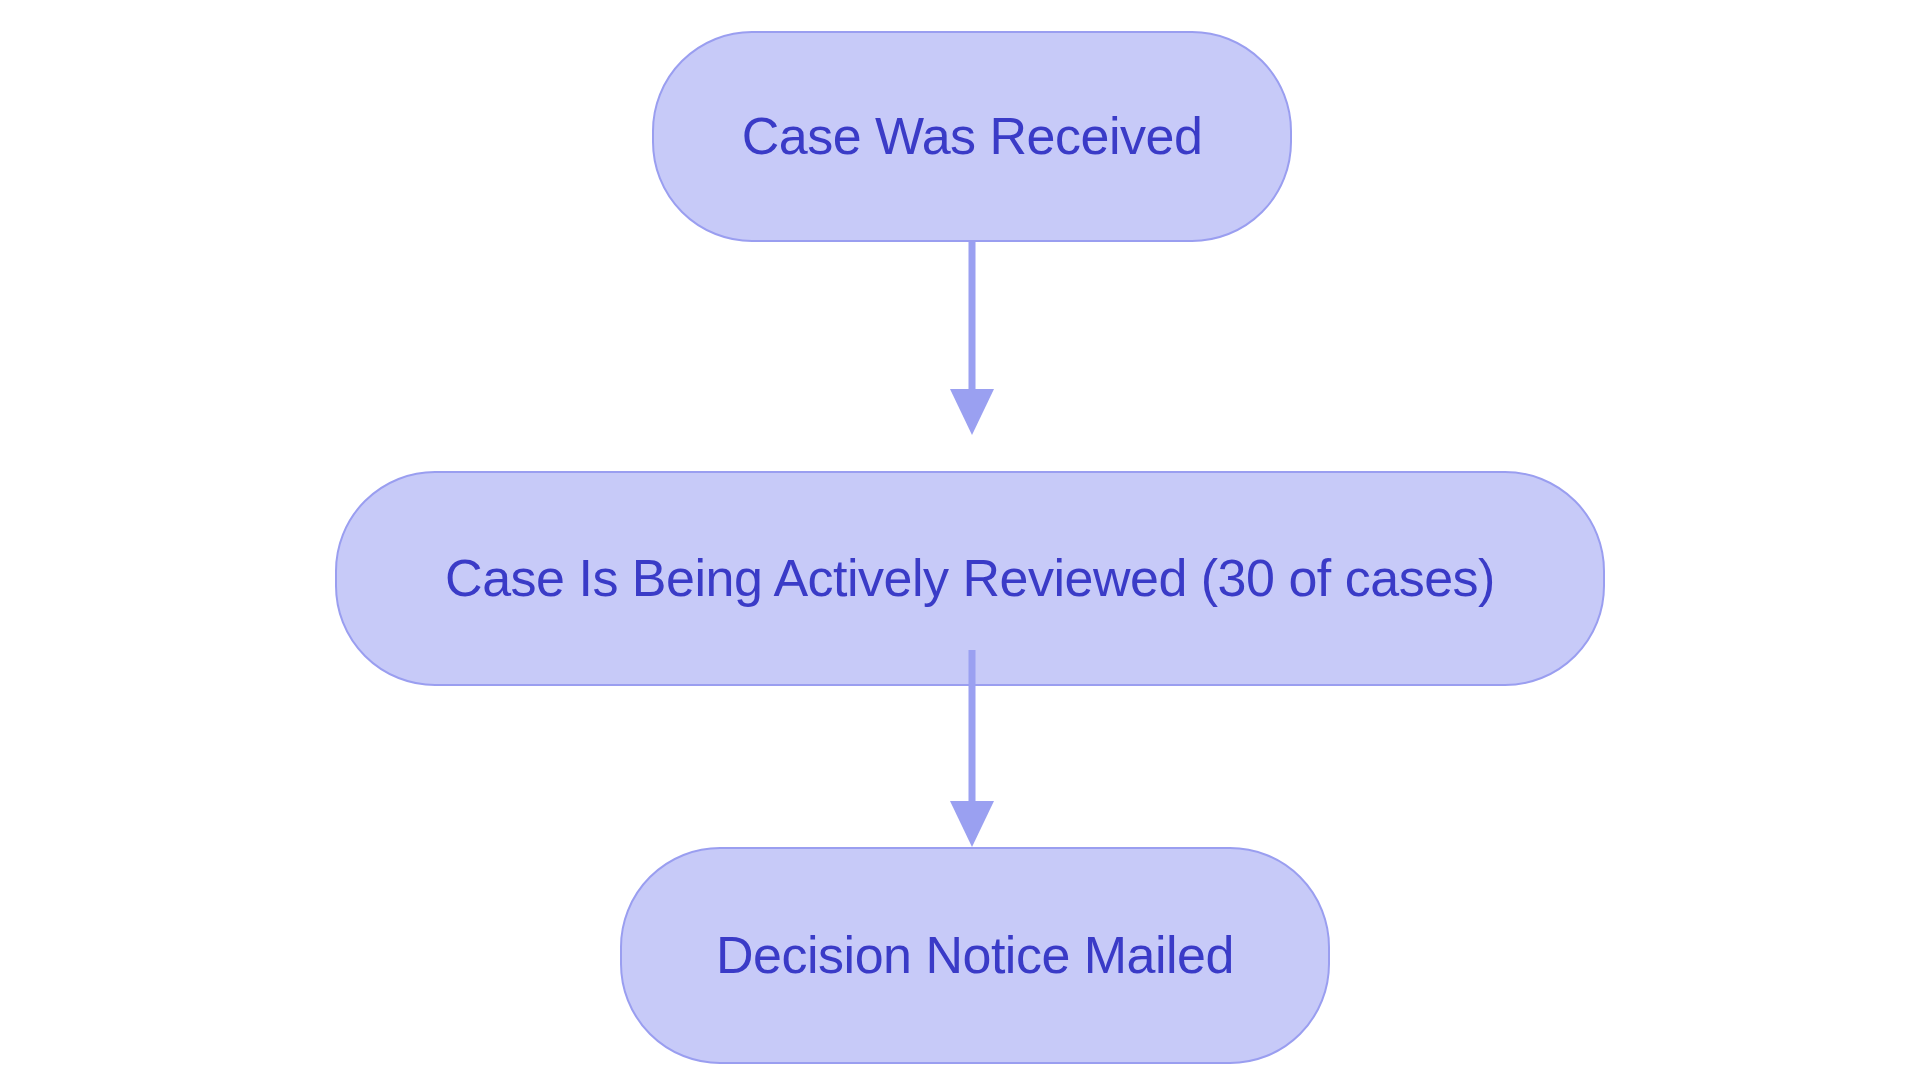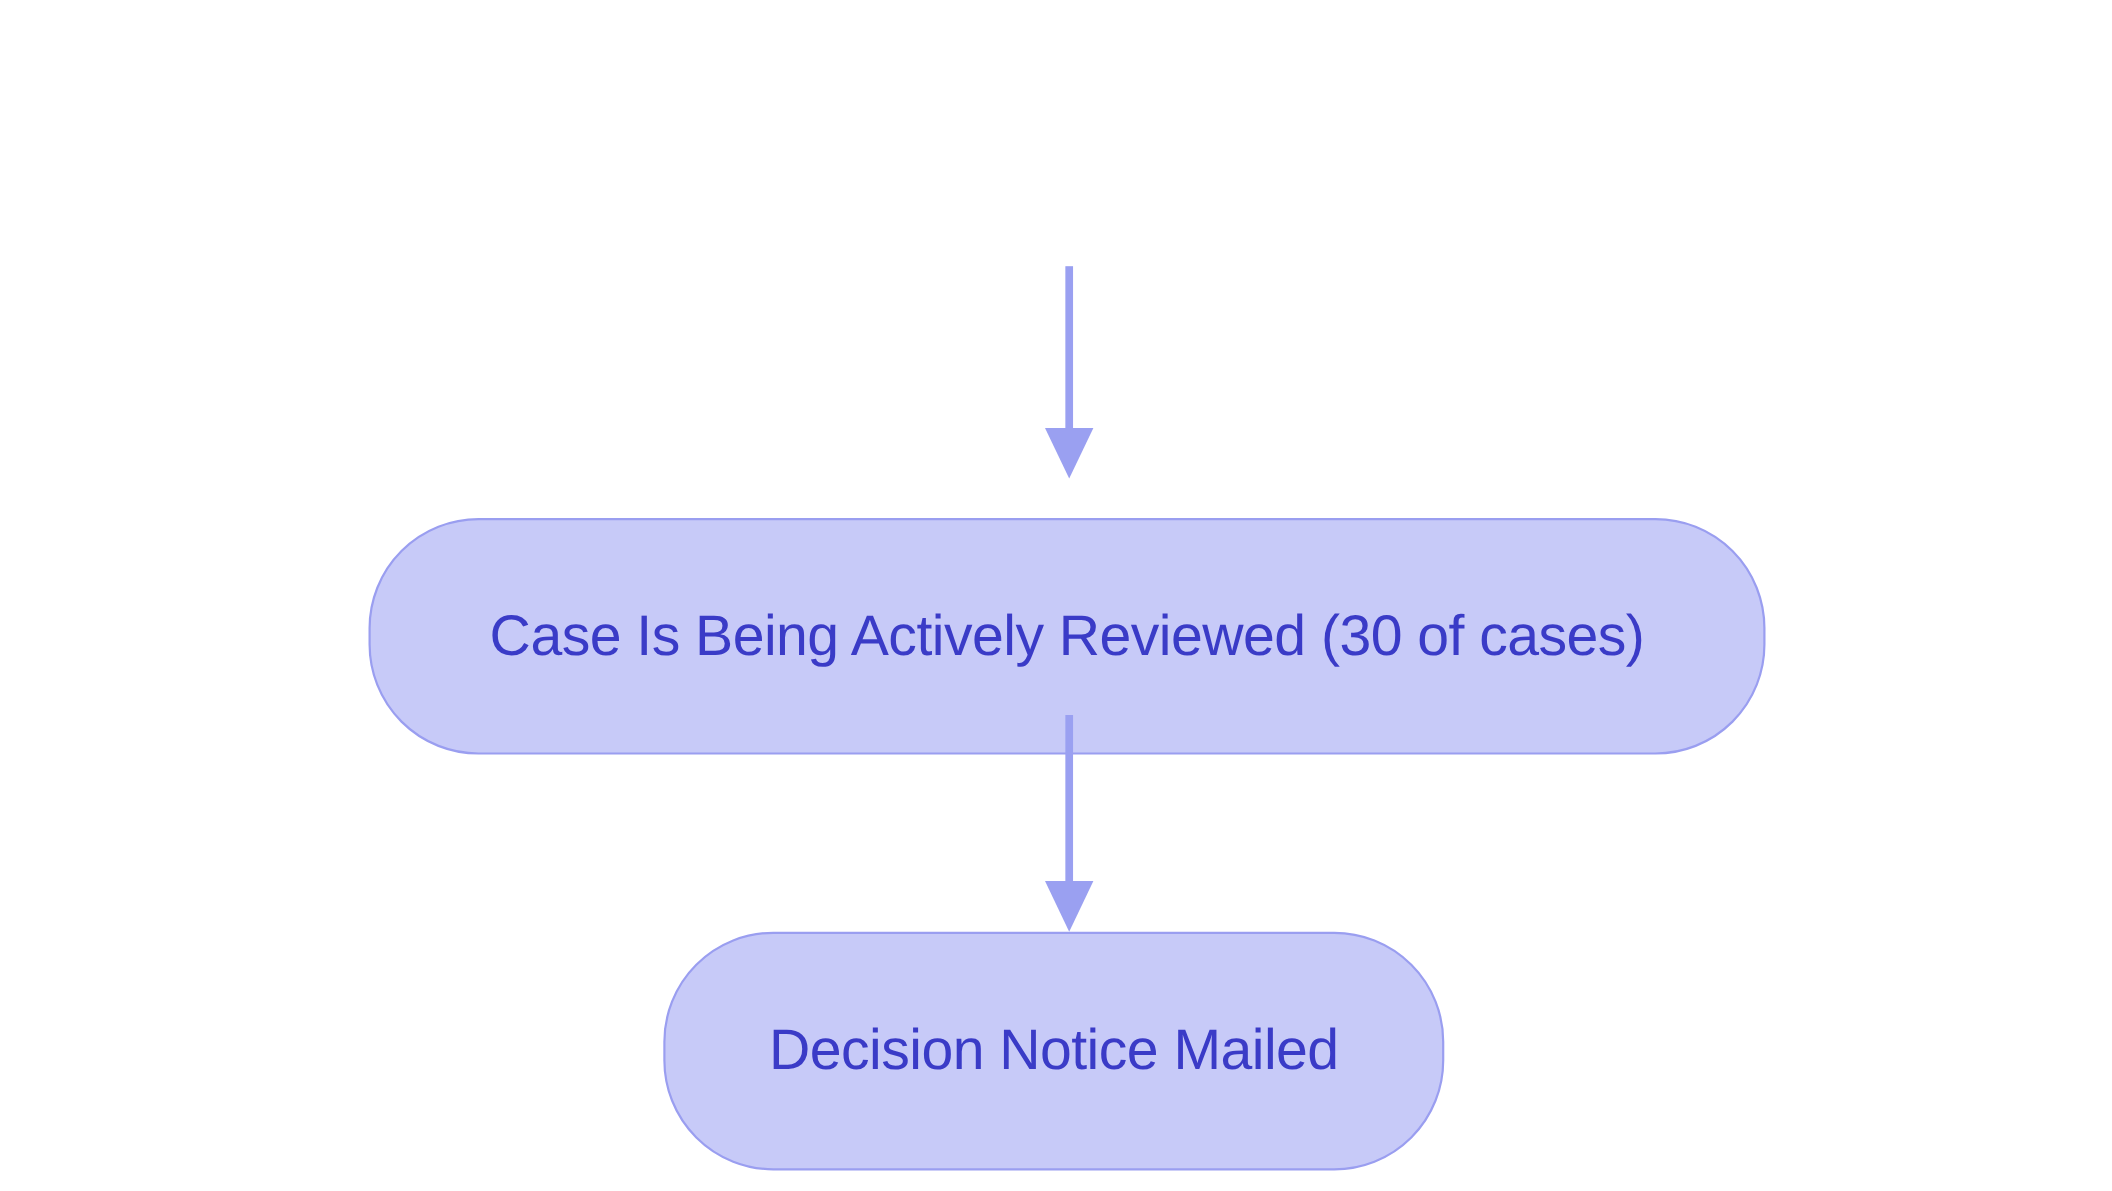--- a/index.html
+++ b/index.html
@@ -28,21 +28,21 @@
   }
   .node .label {
     color: var(--node-text, #3a3bc7);
     font-size: 52px;
     letter-spacing: -0.5px;
     line-height: 1.1;
     white-space: nowrap;
   }
   .node-1 { left: 652px; top: 31px;  width: 640px;  height: 211px; }
   .node-2 { left: 335px; top: 435px; width: 1270px; height: 215px; margin-top: 36px; }
-  .node-3 { left: 603px; top: 847px; width: 710px;  height: 217px; }
+  .node-3 { left: 620px; top: 847px; width: 710px;  height: 217px; }
 
   .arrow { position: absolute; }
   .arrow .shaft {
     position: absolute;
     left: 50%;
     transform: translateX(-50%);
     top: 0;
     width: 7px;
     background: var(--arrow, #9aa0f1);
   }
@@ -61,20 +61,23 @@
   .arrow-1 .head  { top: 147px; }
   .arrow-2 { left: 950px; top: 650px; width: 44px; height: 197px; }
   .arrow-2 .shaft { height: 153px; }
   .arrow-2 .head  { top: 151px; }
 </style>
 </head>
 <body>
 
 <div class="canvas" style="--bg: #ffffff; --node-fill: #c7caf8; --node-border: #9a9ef0; --node-text: #3a3bc7; --arrow: #9aa0f1;">
 
+  <div class="node node-1">
+    <span class="label">Case Was Received</span>
+  </div>
 
   <div class="arrow arrow-1">
     <div class="shaft"></div>
     <div class="head"></div>
   </div>
 
   <div class="node node-2">
     <span class="label">Case Is Being Actively Reviewed (30 of cases)</span>
   </div>
 

